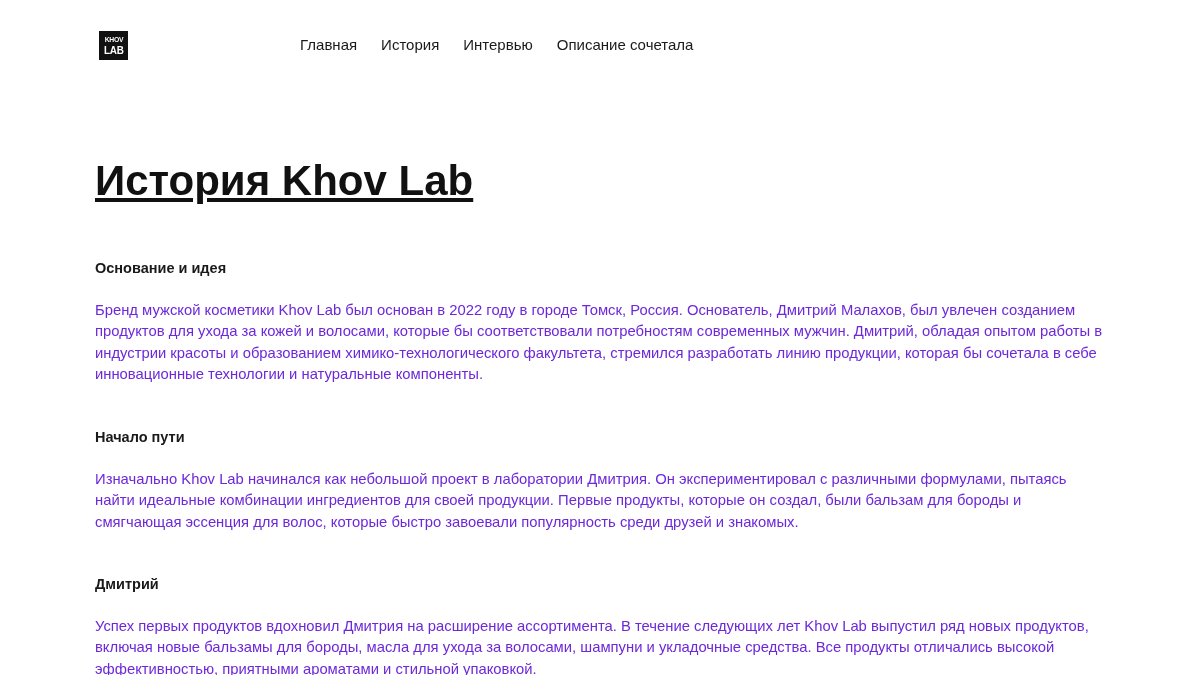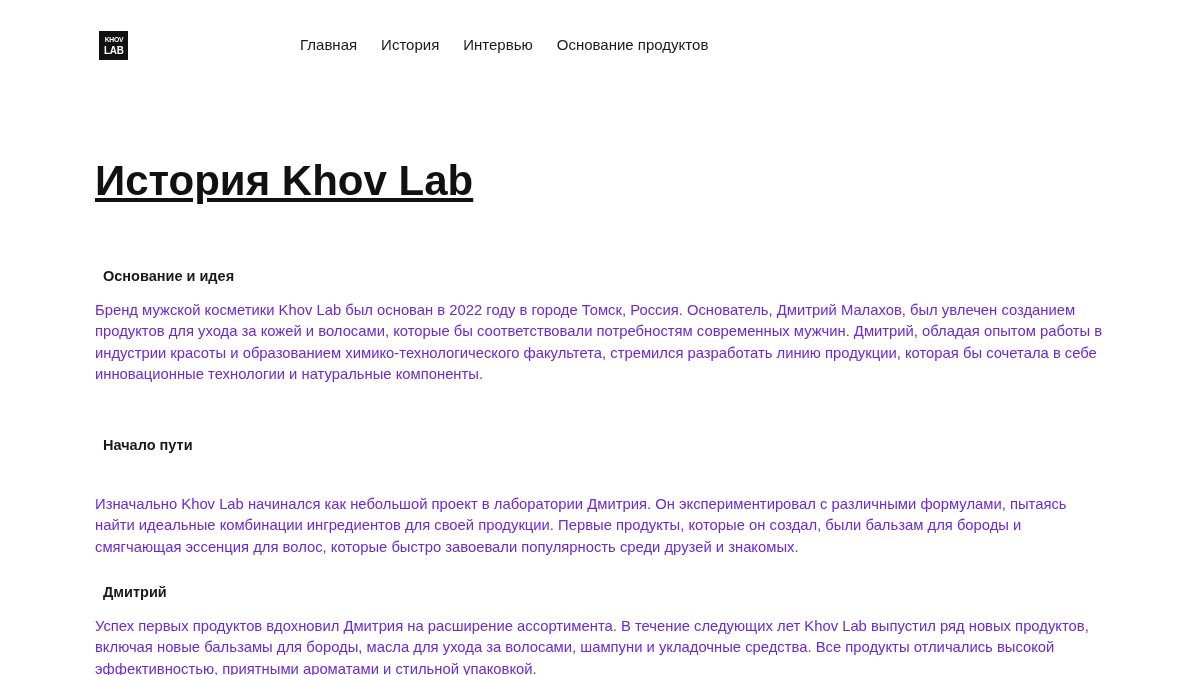--- a/index.html
+++ b/index.html
@@ -77,21 +77,21 @@
       font-size: 42px;
       font-weight: bold;
       color: #111111;
       line-height: 50px;
       white-space: nowrap;
       text-decoration: underline;
     }
     .sec-title {
       position: absolute;
       left: 0;
-      margin: 8px;
+      margin: 0;
       font-size: 14.5px;
       font-weight: bold;
       color: #1a1a1a;
       line-height: 18px;
       white-space: nowrap;
     }
     .para {
       position: absolute;
       left: 0;
       width: 1010px;
@@ -106,28 +106,28 @@
 
 <div class="header">
   <a class="logo">
     <span class="l1">KHOV</span>
     <span class="l2">LAB</span>
   </a>
   <nav class="nav">
     <a>Главная</a>
     <a>История</a>
     <a>Интервью</a>
-    <a>Основание продуктов</a>
+    <a>Описание сочетала</a>
   </nav>
 </div>
 
 <main class="main">
   <h1>История Khov Lab</h1>
 
   <h3 class="sec-title" style="top:259px;">Основание и идея</h3>
   <p class="para" style="top:300px;">Бренд мужской косметики Khov Lab был основан в 2022 году в городе Томск, Россия. Основатель, Дмитрий Малахов, был увлечен созданием продуктов для ухода за кожей и волосами, которые бы соответствовали потребностям современных мужчин. Дмитрий, обладая опытом работы в индустрии красоты и образованием химико-технологического факультета, стремился разработать линию продукции, которая бы сочетала в себе инновационные технологии и натуральные компоненты.</p>
 
   <h3 class="sec-title" style="top:428px;">Начало пути</h3>
-  <p class="para" style="top:494px;">Изначально Khov Lab начинался как небольшой проект в лаборатории Дмитрия. Он экспериментировал с различными формулами, пытаясь найти идеальные комбинации ингредиентов для своей продукции. Первые продукты, которые он создал, были бальзам для бороды и смягчающая эссенция для волос, которые быстро завоевали популярность среди друзей и знакомых.</p>
+  <p class="para" style="top:469px;">Изначально Khov Lab начинался как небольшой проект в лаборатории Дмитрия. Он экспериментировал с различными формулами, пытаясь найти идеальные комбинации ингредиентов для своей продукции. Первые продукты, которые он создал, были бальзам для бороды и смягчающая эссенция для волос, которые быстро завоевали популярность среди друзей и знакомых.</p>
 
   <h3 class="sec-title" style="top:575px;">Дмитрий</h3>
   <p class="para" style="top:616px;">Успех первых продуктов вдохновил Дмитрия на расширение ассортимента. В течение следующих лет Khov Lab выпустил ряд новых продуктов, включая новые бальзамы для бороды, масла для ухода за волосами, шампуни и укладочные средства. Все продукты отличались высокой эффективностью, приятными ароматами и стильной упаковкой.</p>
 </main>
 
 </body></html>

